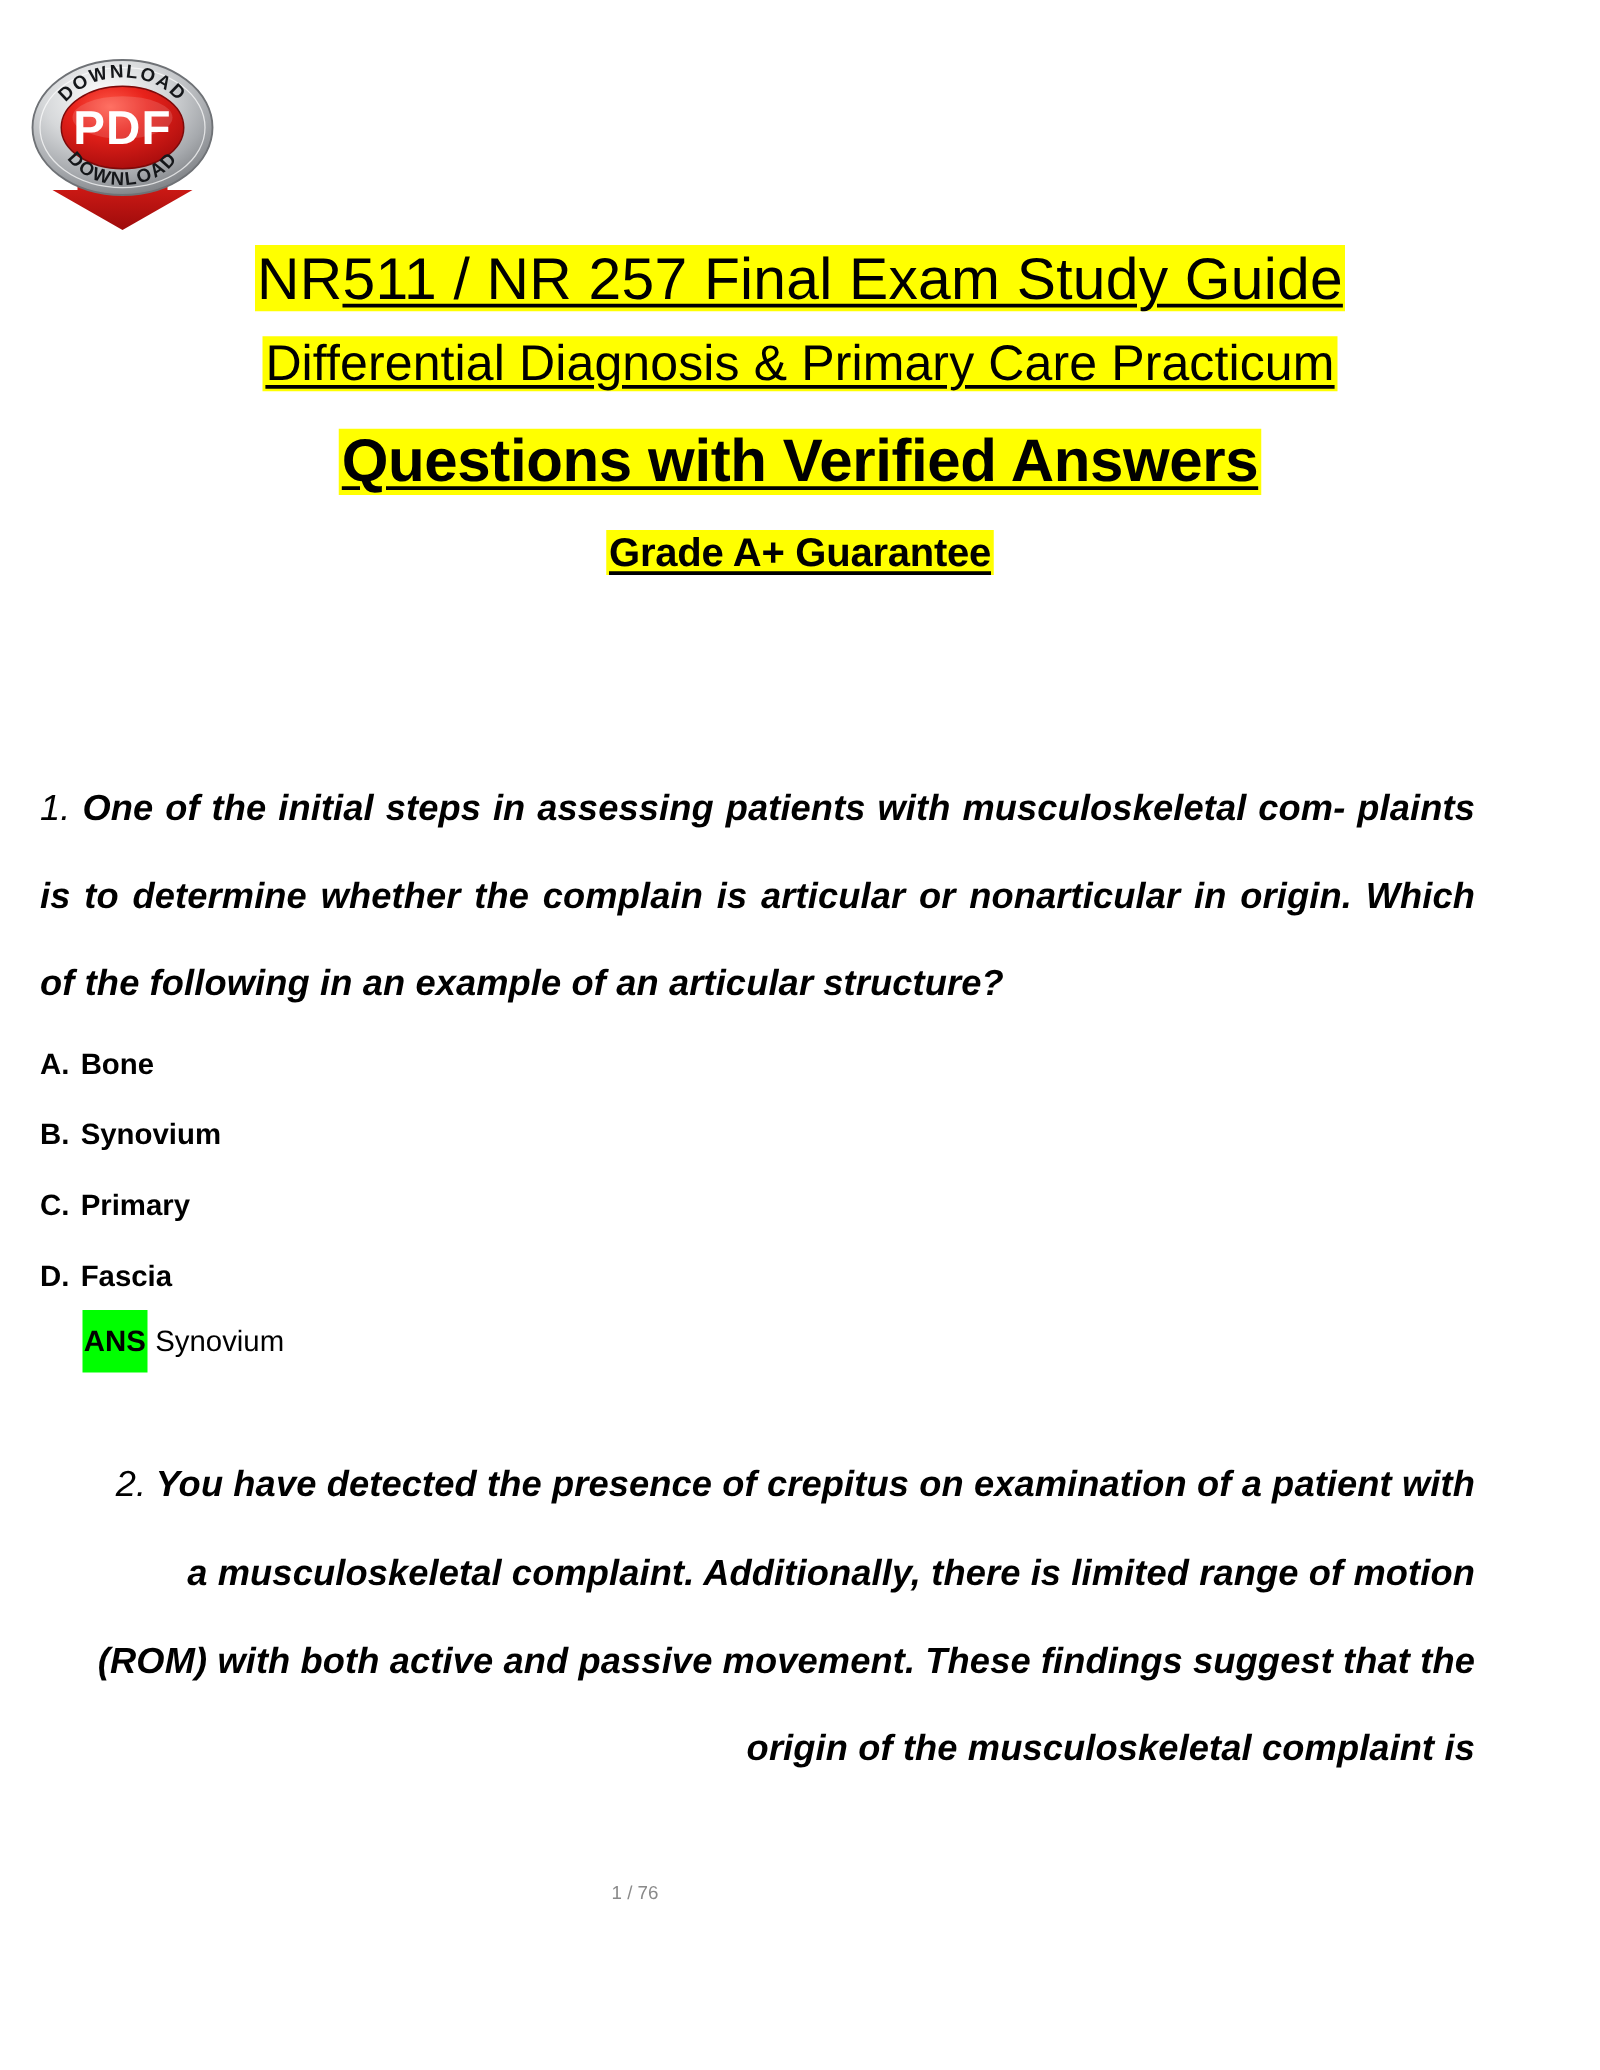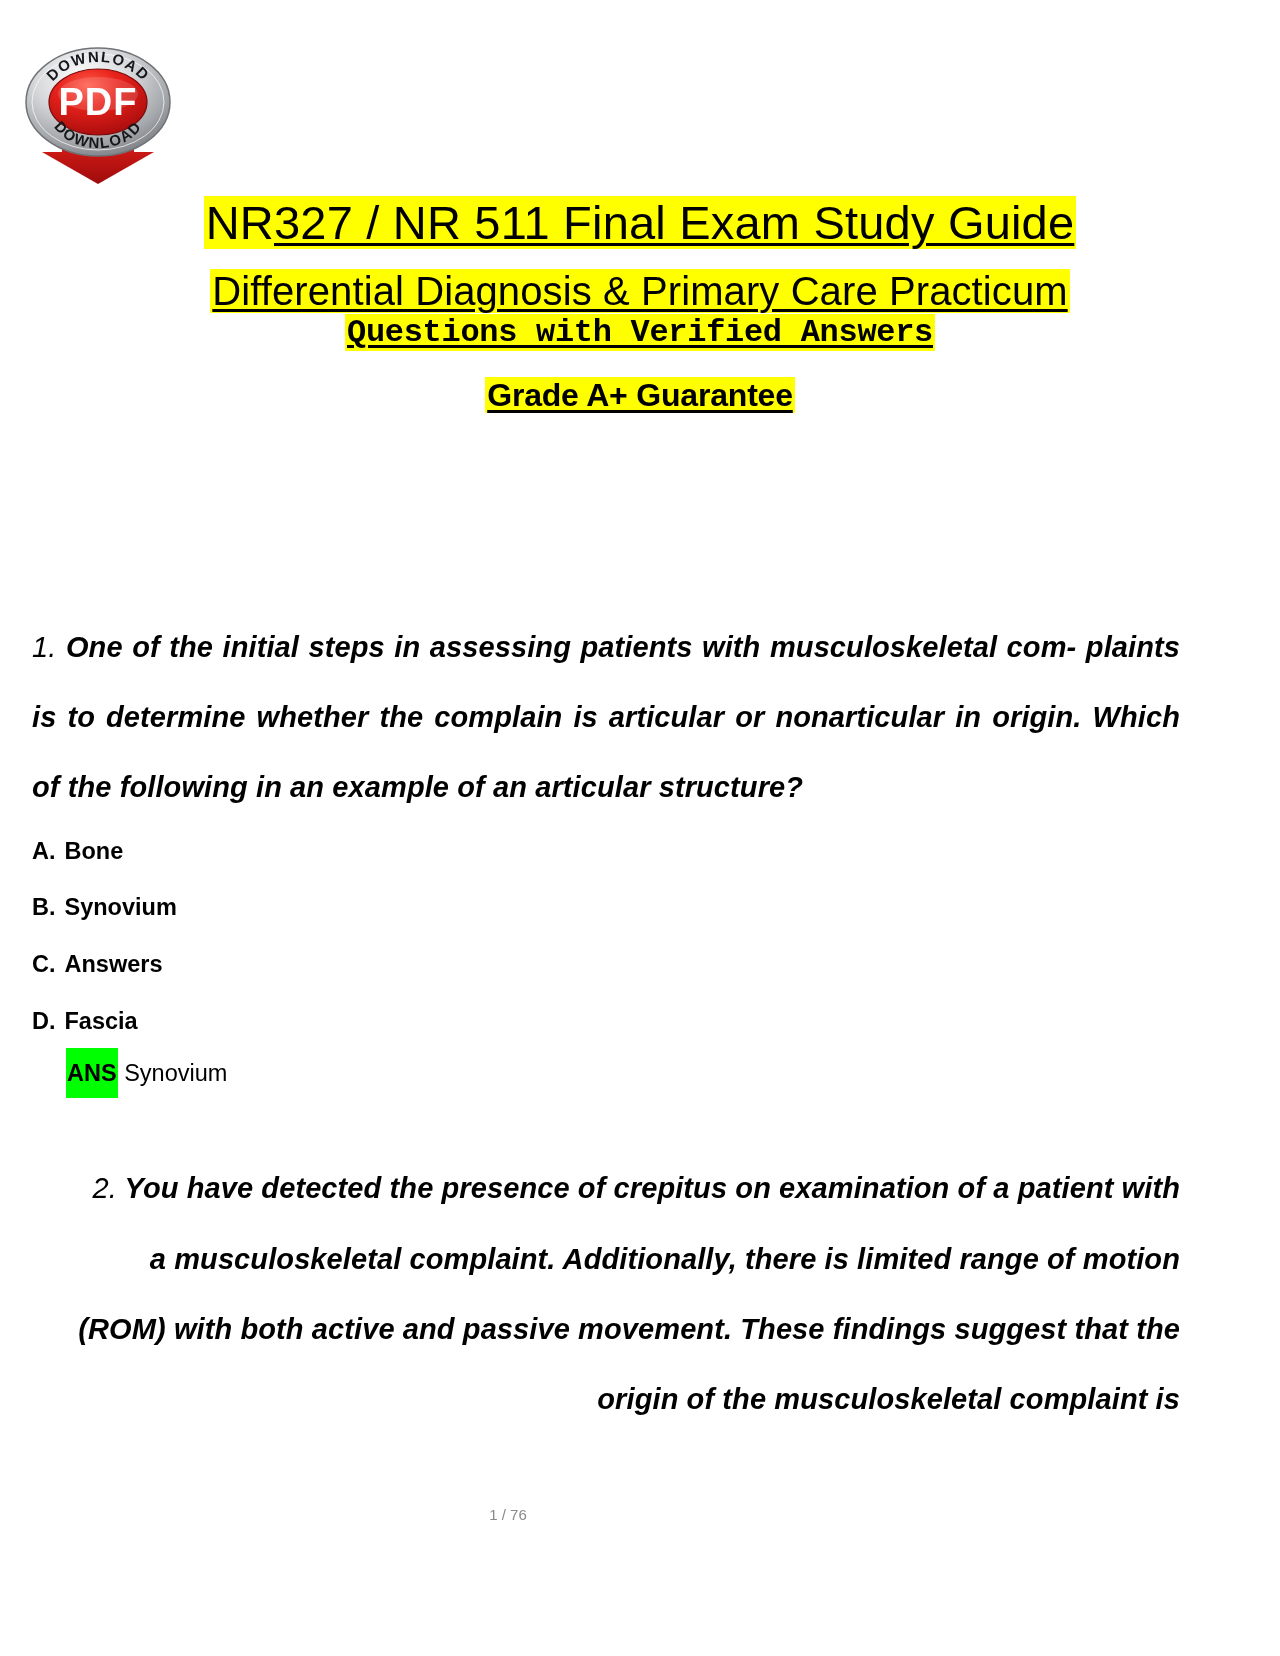--- a/index.html
+++ b/index.html
@@ -65,24 +65,25 @@
   .t1 .nopre { text-decoration: none; }
 
   .t2 {
     font-size: 40px;
     font-weight: 400;
     margin-top: 17px;
     letter-spacing: 0.1px;
   }
 
   .t3 {
-    font-size: 32px;
-    font-weight: 700;
+    font-size: 48px;
+    font-weight: 700;
+    margin-top: 28px;
     letter-spacing: -0.3px;
-    font-family: Liberation Mono, monospace;
+    font-family: Liberation Sans, sans-serif;
   }
 
   .t4 {
     font-size: 32px;
     font-weight: 700;
     margin-top: 26px;
     letter-spacing: -0.2px;
   }
 
   
@@ -196,21 +197,21 @@
       <text font-family="Liberation Sans, sans-serif" font-size="15" font-weight="bold" fill="#15171a" letter-spacing="1.5">
         <textPath href="#arcBottom" startOffset="50%" text-anchor="middle">DOWNLOAD</textPath>
       </text>
 
       <text x="76" y="89" font-family="Liberation Sans, sans-serif" font-size="38" font-weight="bold" fill="#ffffff" text-anchor="middle" letter-spacing="1">PDF</text>
     </svg>
   </div>
 
   <div class="title-block">
 
-    <div class="title-line t1"><span class="hl"><span class="nopre">NR</span><span class="ul">327 / NR 511 Final Exam Study Guide</span></span></div>
+    <div class="title-line t1"><span class="hl"><span class="nopre">NR</span><span class="ul">511 / NR 257 Final Exam Study Guide</span></span></div>
 
     <div class="title-line t2"><span class="hl ul">Differential Diagnosis &amp; Primary Care Practicum</span></div>
 
     <div class="title-line t3"><span class="hl ul">Questions with Verified Answers </span></div>
 
     <div class="title-line t4"><span class="hl ul">Grade A+ Guarantee </span></div>
 
   </div>
 
   <div class="content">
@@ -222,21 +223,21 @@
         <li class="option">
           <span class="opt-letter">A.</span>
           <span>Bone</span>
         </li>
         <li class="option">
           <span class="opt-letter">B.</span>
           <span>Synovium</span>
         </li>
         <li class="option">
           <span class="opt-letter">C.</span>
-          <span>Answers</span>
+          <span>Primary</span>
         </li>
         <li class="option">
           <span class="opt-letter">D.</span>
           <span>Fascia</span>
         </li>
       </ul>
 
       <div class="ans-line"><span class="ans-tag">ANS</span><span class="ans-text"> Synovium</span></div>
     </div>
 

